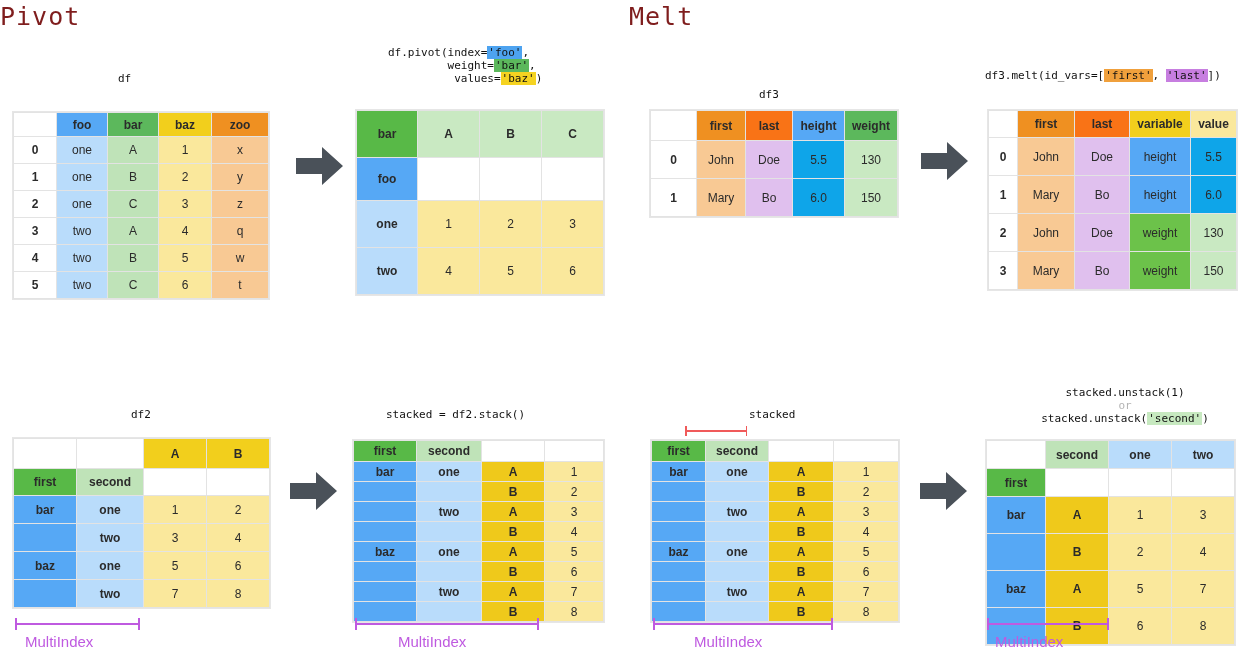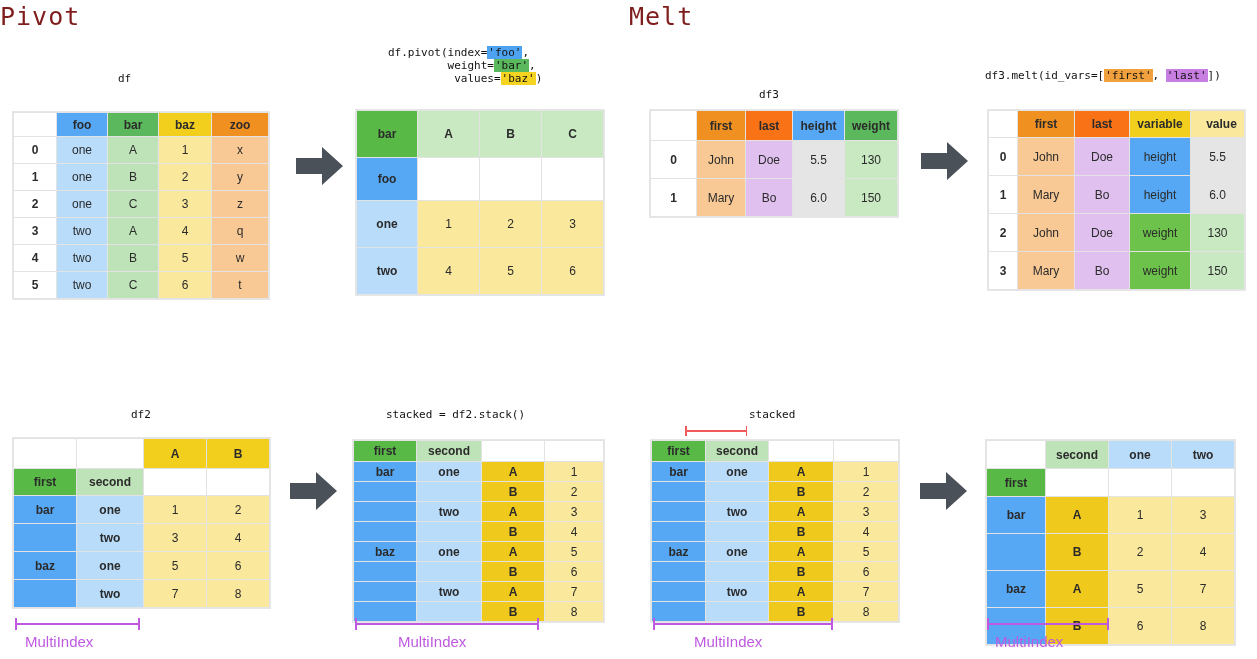--- a/index.html
+++ b/index.html
@@ -71,21 +71,21 @@
     padding: 0;
     white-space: nowrap;
   }
   td.hdr { font-weight: bold; color: #111; }
   td.idx { font-weight: bold; color: #111; background: #fff; }
   td.blank { background: #fff; }
 
   
   .c-blue      { background: #56a8f5; }
   .c-blue-l    { background: #b9dcfb; }
-  .c-blue-l2   { background: #e5e5e5; margin-left: 8px; }
+  .c-blue-l2   { background: #0ea5e9; margin-left: 8px; }
   .c-green     { background: #5cb85c; }
   .c-green-d   { background: #58b947; }
   .c-green-l   { background: #bfe3b8; }
   .c-green-l2  { background: #c9e9c2; }
   .c-green-m   { background: #6cc24a; }
   .c-yellow    { background: #f2cf1c; }
   .c-yellow-d  { background: #efc91b; }
   .c-yellow-l  { background: #fae89c; }
   .c-orange    { background: #ef9021; }
   .c-orange-l  { background: #f8c994; }
@@ -290,21 +290,21 @@
       </svg>
   </div>
 
   <table class="df" id="melt-result" style="left:359px; top:110px;">
     <tbody>
         <tr>
       <td class="blank" style="width:28px;height:26px;"></td>
       <td class="hdr c-orange" style="width:56px;">first</td>
       <td class="hdr c-purple" style="width:54px;">last</td>
       <td class="hdr c-yellow" style="width:60px;">variable</td>
-      <td class="hdr c-yellow-l" style="width:45px;padding-left:8px;">value</td>
+      <td class="hdr c-yellow-l" style="width:45px;">value</td>
     </tr>
     <tr>
       <td class="idx" style="height:37px;">0</td>
       <td class="c-orange-l">John</td>
       <td class="c-purple-l">Doe</td>
       <td class="c-blue">height</td>
       <td class="c-blue-l2">5.5</td>
     </tr>
     <tr>
       <td class="idx" style="height:37px;">1</td>
@@ -456,20 +456,23 @@
     <div class="cap r"></div>
   </div>
   <div class="mi-label" style="left:398px; top:303px;">MultiIndex</div>
 </div>
 
 <div class="quad" id="quad-unstack">
 
 
   <div class="caption" style="left:120px; top:78px;">stacked</div>
 
+  <div class="caption" style="left:381px; top:56px; text-align:center; width:230px;"><span>stacked.unstack(1)</span>
+<span class="or-word">or</span>
+<span>stacked.unstack(</span><span class="hl hl-lgreen">'second'</span><span>)</span></div>
 
   <div class="red-bracket" style="left:56px; top:96px; width:62px;">
     <div class="bar"></div>
     <div class="cap l"></div>
     <div class="cap r"></div>
   </div>
 
   <table class="df" id="unstack-source" style="left:22px; top:110px;">
     <tbody>
         <tr>

